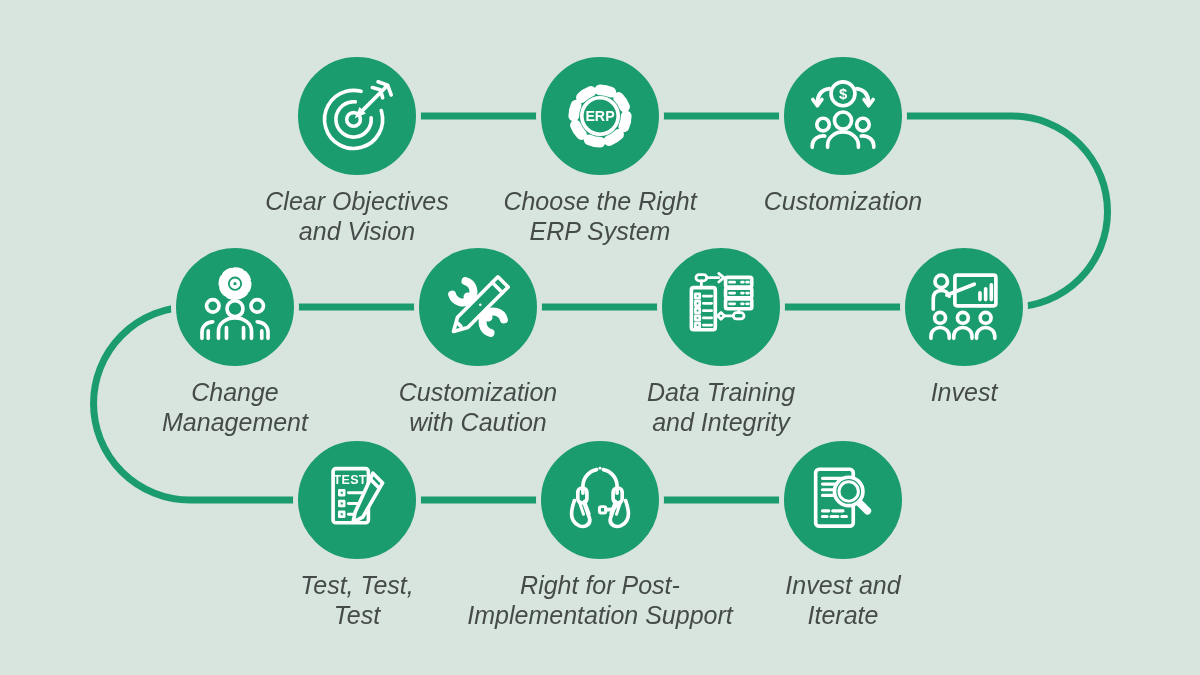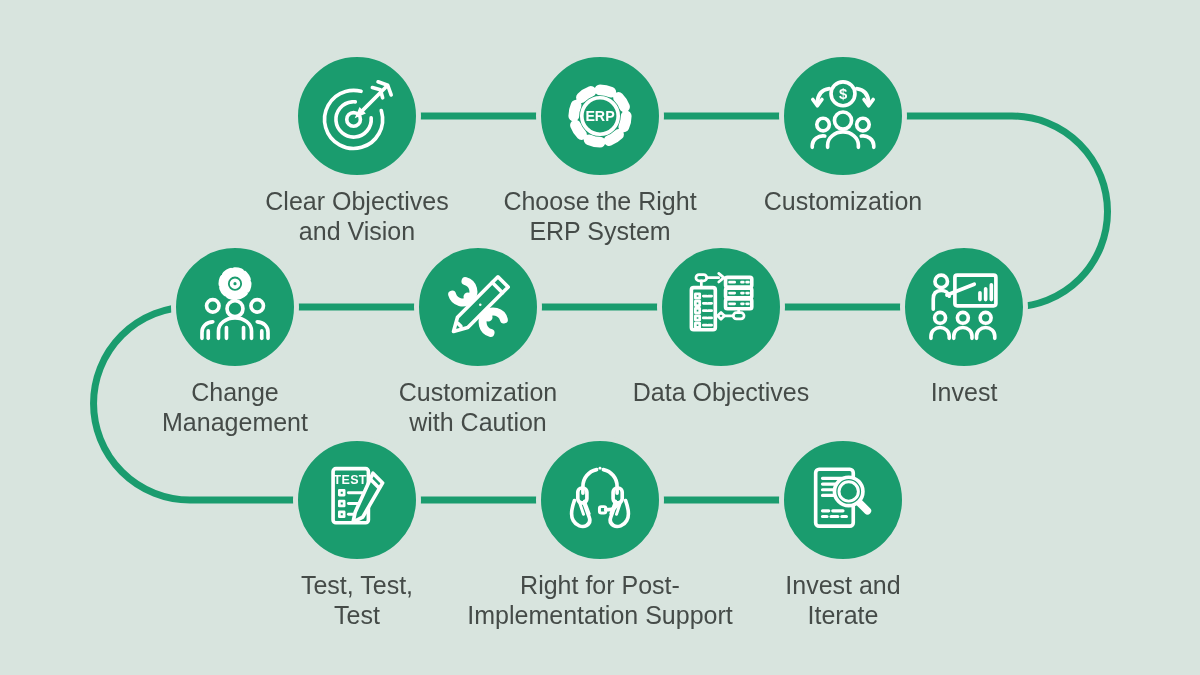--- a/index.html
+++ b/index.html
@@ -28,21 +28,21 @@
     stroke-linecap:round;
     stroke-linejoin:round;
   }
   .icon text{font-family:"Liberation Sans",sans-serif;}
   .step .label{
     position:absolute;
     left:calc(var(--cx)*1px - 170px);
     top:calc(var(--cy)*1px + 70px);
     width:340px;text-align:center;
     color:var(--label-text,#454b48);
-    font-size:25px;line-height:30px;font-weight:500;
+    font-size:25px;line-height:30px;font-weight:500;font-style:italic;
   }
 </style>
 </head>
 <body>
 
 <div class="canvas">
 
   <svg class="connector" viewBox="0 0 1200 675" xmlns="http://www.w3.org/2000/svg">
     <path d="M 357 116 H 1012 A 95.5 95.5 0 0 1 1012 307 H 190 A 96.5 96.5 0 0 0 190 500 H 843"></path>
   </svg>
@@ -146,21 +146,22 @@
         <path d="M 18.75 13 V 19" stroke-width="2.4"></path>
         <path d="M 23.5 10.25 H 34" stroke-width="2.4"></path>
         <path d="M 34 6.5 L 38.5 10.25 L 34 14" stroke-width="2.4"></path>
         <path d="M 51.5 37.5 V 41" stroke-width="2.4"></path>
         <rect x="46.75" y="41" width="9.5" height="5.5" rx="2.75" stroke-width="2.4"></rect>
         <path d="M 46.75 43.75 H 39" stroke-width="2.4"></path>
         <path d="M 36 40.75 L 39 43.75 L 36 46.75 L 33 43.75 Z" stroke-width="2.4"></path>
       </svg>
     </div>
     <div class="label">
-      <div>Data Objectives</div>
+      <div>Data Training</div>
+      <div>and Integrity</div>
     </div>
   </div>
 
   <div class="step" style="--cx:478;--cy:307">
     <div class="circle">
       <svg class="icon" viewBox="0 0 72 72">
         <line x1="27" y1="27" x2="45" y2="45" stroke-width="7.5"></line>
         <path d="M 25 13.3 A 9.5 9.5 0 1 1 13.3 25" stroke-width="7"></path>
         <path d="M 47 58.7 A 9.5 9.5 0 1 1 58.7 47" stroke-width="7"></path>
         <path d="M 53.5 9.5 L 62.5 18.5 L 27 54 L 14.5 57.5 L 18 45 Z" style="fill:var(--accent-green,#1a9c6e)"></path>

